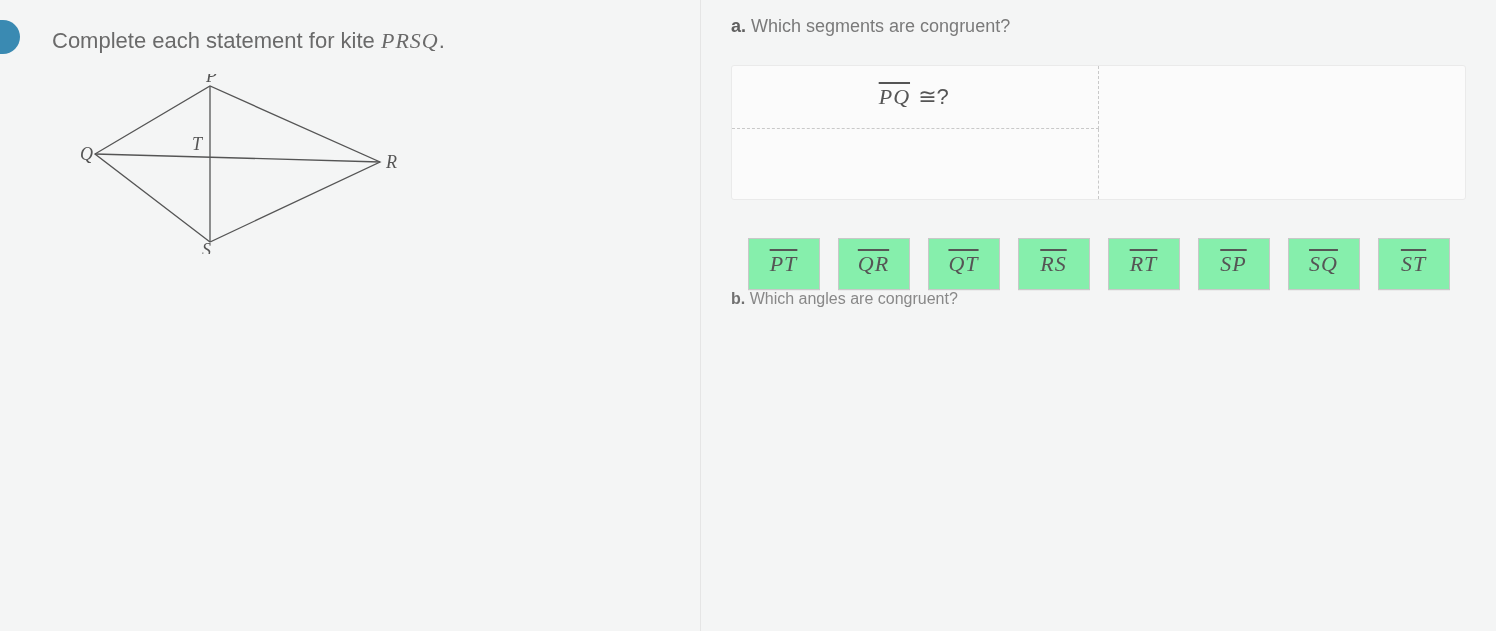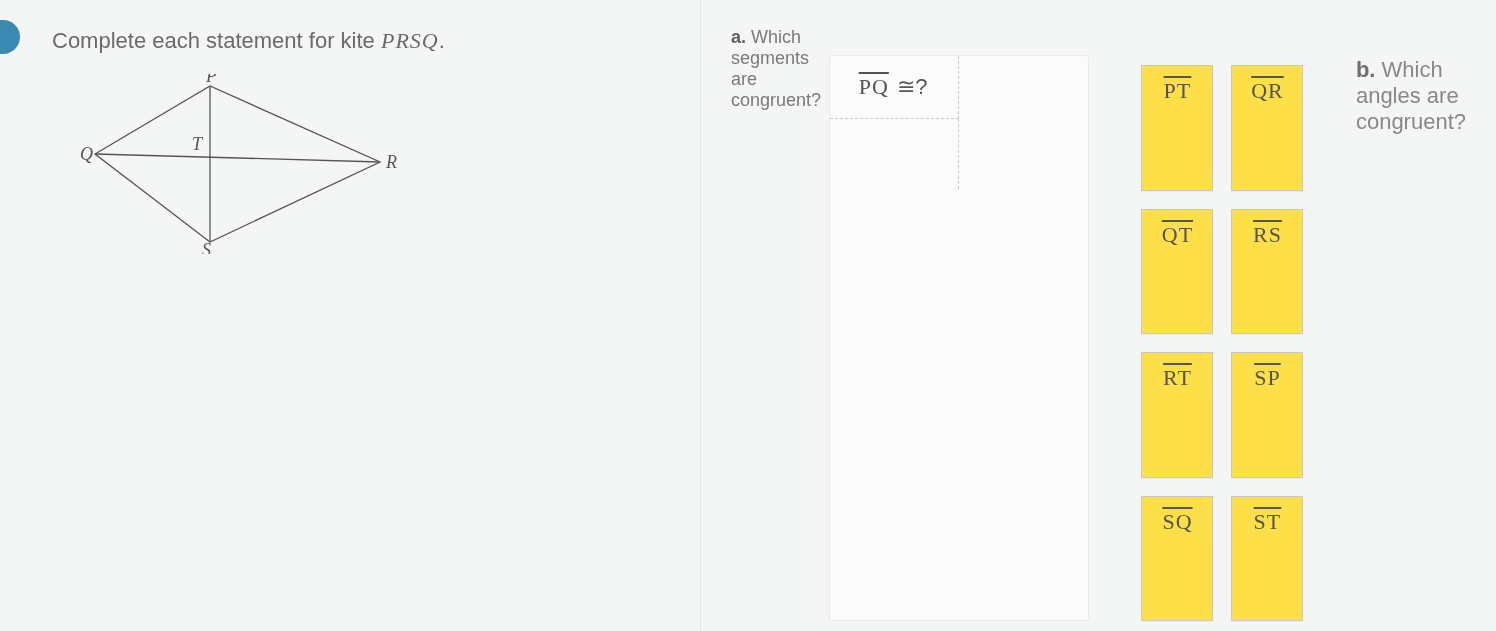--- a/index.html
+++ b/index.html
@@ -1,19 +1,19 @@
 <!DOCTYPE html>
 <html><head>
 <meta charset="utf-8">
 <style>
   * { box-sizing: border-box; margin: 0; padding: 0; }
   html, body { width: 1496px; height: 631px; font-family: Arial, Helvetica, sans-serif; background: #f4f5f5; color: #555; overflow: hidden; }
   .page { display: flex; width: 100%; height: 100%; }
   .left-col { flex: 0 0 700px; padding: 28px 20px 20px 20px; position: relative; }
-  .right-col { flex: 1; padding: 27px 30px 10px 30px; border-left: 1px solid #e5e5e5; background: #f4f5f5; display: flex; flex-direction: row; }
+  .right-col { flex: 1; padding: 16px 30px 10px 30px; border-left: 1px solid #e5e5e5; background: #f4f5f5; display: flex; flex-direction: column; }
   .q-badge {
     position: absolute; left: -10px; top: 20px;
     width: 30px; height: 34px; background: #3a8ab2;
     border-top-right-radius: 17px; border-bottom-right-radius: 17px;
   }
   .prompt { font-size: 22px; color: #6a6a6a; font-weight: 400; margin-left: 32px; }
   .prompt .math { font-family: 'Georgia', 'Times New Roman', serif; font-style: italic; letter-spacing: 1px; }
   .kite-figure { margin: 20px 0 0 60px; }
   .part-label { font-size: 18px; color: #7a7a7a; }
   .part-label b { color: #606060; }
@@ -27,30 +27,30 @@
   .cat-header {
     border-bottom: 1px dashed #c9c9c9; border-right: 1px dashed #c9c9c9;
     text-align: center; padding: 18px 8px; font-size: 22px; color: #555;
     font-family: 'Georgia','Times New Roman', serif;
   }
   .cat-col:last-child .cat-header { border-right: none; }
   .dropzone {
     height: 70px; border-right: 1px dashed #c9c9c9;
   }
   .cat-col:last-child .dropzone { border-right: none; }
-  .overline { text-decoration: overline; letter-spacing: 1px; }
+  .overline { text-decoration: overline; font-style: italic; letter-spacing: 1px; }
   .cong { font-family: Arial, sans-serif; font-style: normal; padding: 0 2px; }
   .tiles-area { margin-top: 38px; display: flex; flex-wrap: wrap; gap: 18px; justify-content: center; padding: 0 10px; }
   .tile {
-    background: #fde047; border: 1px solid #c8c8c8; box-shadow: 0 1px 0 rgba(0,0,0,.04);
+    background: #86efac; border: 1px solid #c8c8c8; box-shadow: 0 1px 0 rgba(0,0,0,.04);
     padding: 12px 18px; font-size: 22px; color: #555;
     font-family: 'Georgia','Times New Roman', serif; cursor: grab; user-select: none;
     min-width: 72px; text-align: center;
   }
-  .next-part { margin-top: 30px; font-size: 22px; color: #888; }
+  .next-part { font-size: 16px; color: #888; }
   .next-part b { color: #707070; }
 </style>
 </head>
 <body>
 
 <div class="page">
 
   <div class="left-col">
     <div class="q-badge"></div>
     <div class="prompt">

